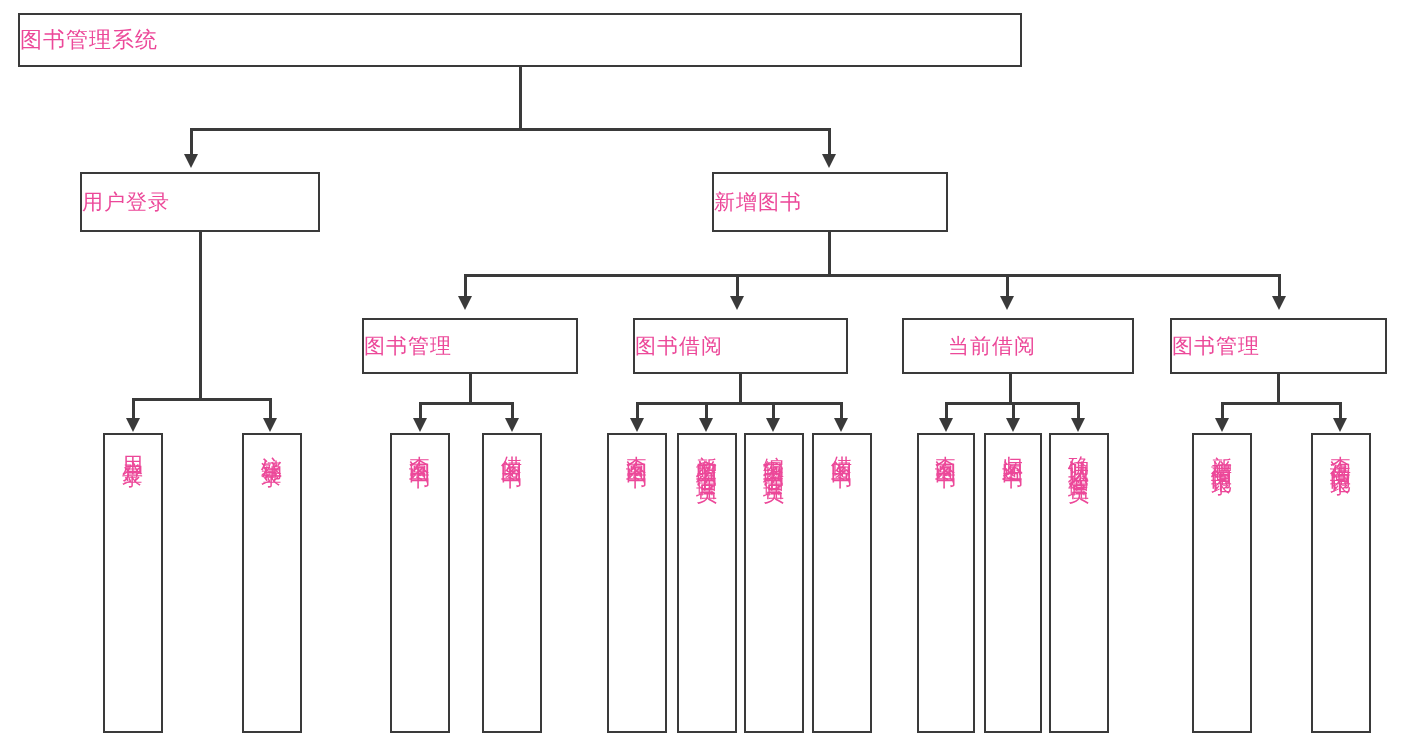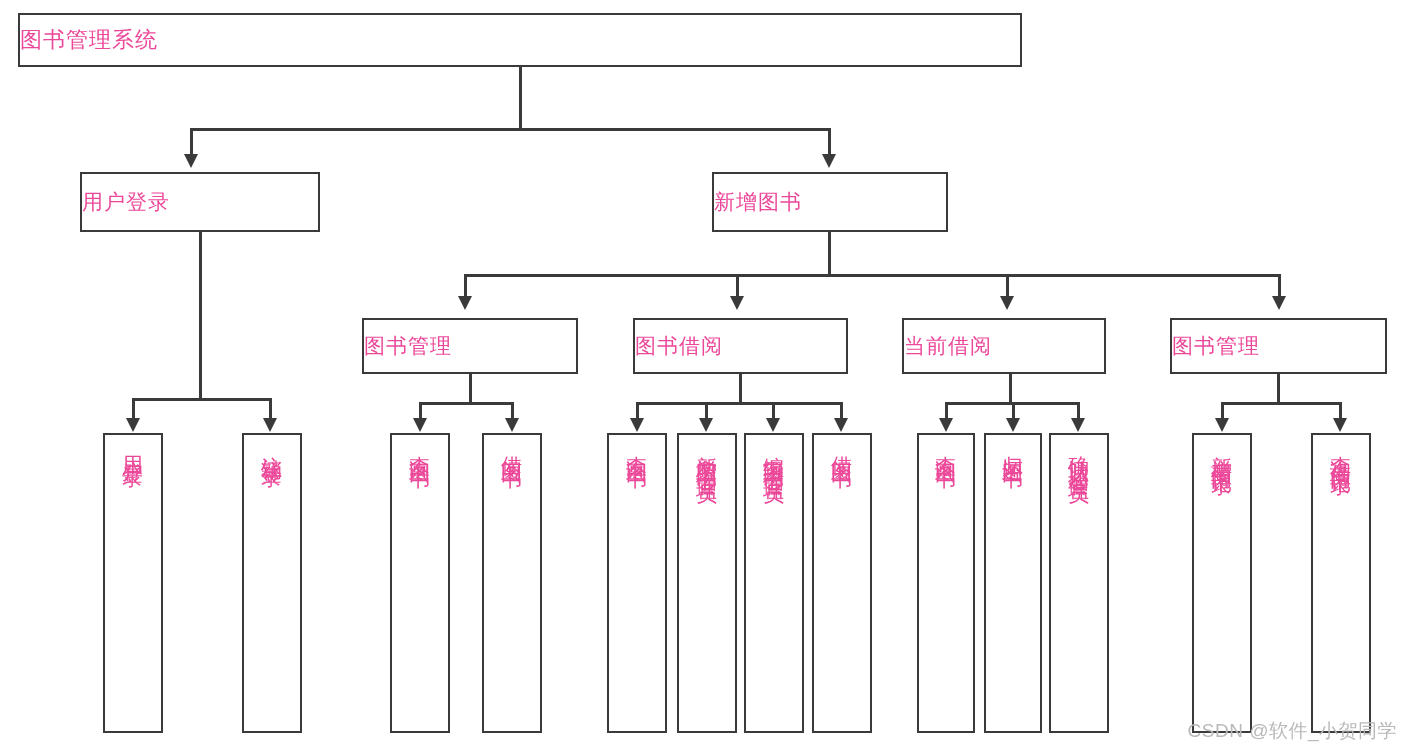--- a/index.html
+++ b/index.html
@@ -118,21 +118,21 @@
   <div class="arrow" style="left:1000px; top:296px;"></div>
   <div class="edge vline" style="left:1278px; top:274px; width:2.5px; height:24px;"></div>
   <div class="arrow" style="left:1272px; top:296px;"></div>
 
   <div class="node h" style="left:362px; top:318px; width:216px; height:56px;">
     <span>图书管理</span>
   </div>
   <div class="node h" style="left:633px; top:318px; width:215px; height:56px;">
     <span>图书借阅</span>
   </div>
-  <div class="node h" style="left:902px; top:318px; width:204px; height:56px;">
+  <div class="node h" style="left:902px; top:318px; width:232px; height:56px;padding-left:44px;">
     <span>当前借阅</span>
   </div>
   <div class="node h" style="left:1170px; top:318px; width:217px; height:56px;">
     <span>图书管理</span>
   </div>
 
   <div class="edge vline" style="left:469px; top:374px; width:2.5px; height:30px;"></div>
   <div class="edge hline" style="left:419px; top:402px; width:94px; height:2.5px;"></div>
   <div class="edge vline" style="left:419px; top:402px; width:2.5px; height:18px;"></div>
   <div class="arrow" style="left:413px; top:418px;"></div>
@@ -203,15 +203,14 @@
     <span class="vtext">确认归还（管理员）</span>
   </div>
 
   <div class="node v" style="left:1192px; top:433px; width:60px; height:300px;">
     <span class="vtext">新增借阅记录</span>
   </div>
   <div class="node v" style="left:1311px; top:433px; width:60px; height:300px;">
     <span class="vtext">查询借阅记录</span>
   </div>
 
-  <div id="watermark">CSDN @软件_小贺同学</div>
 
 </div>
 
 </body></html>

